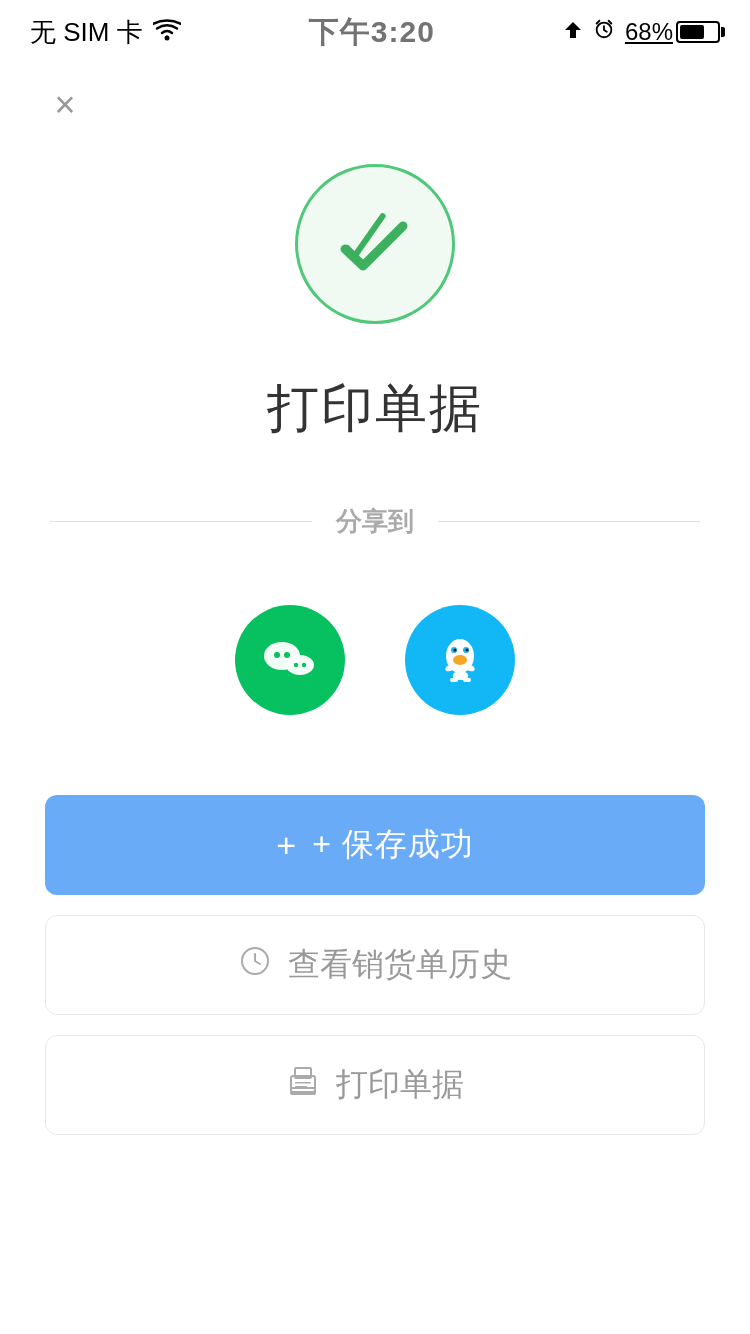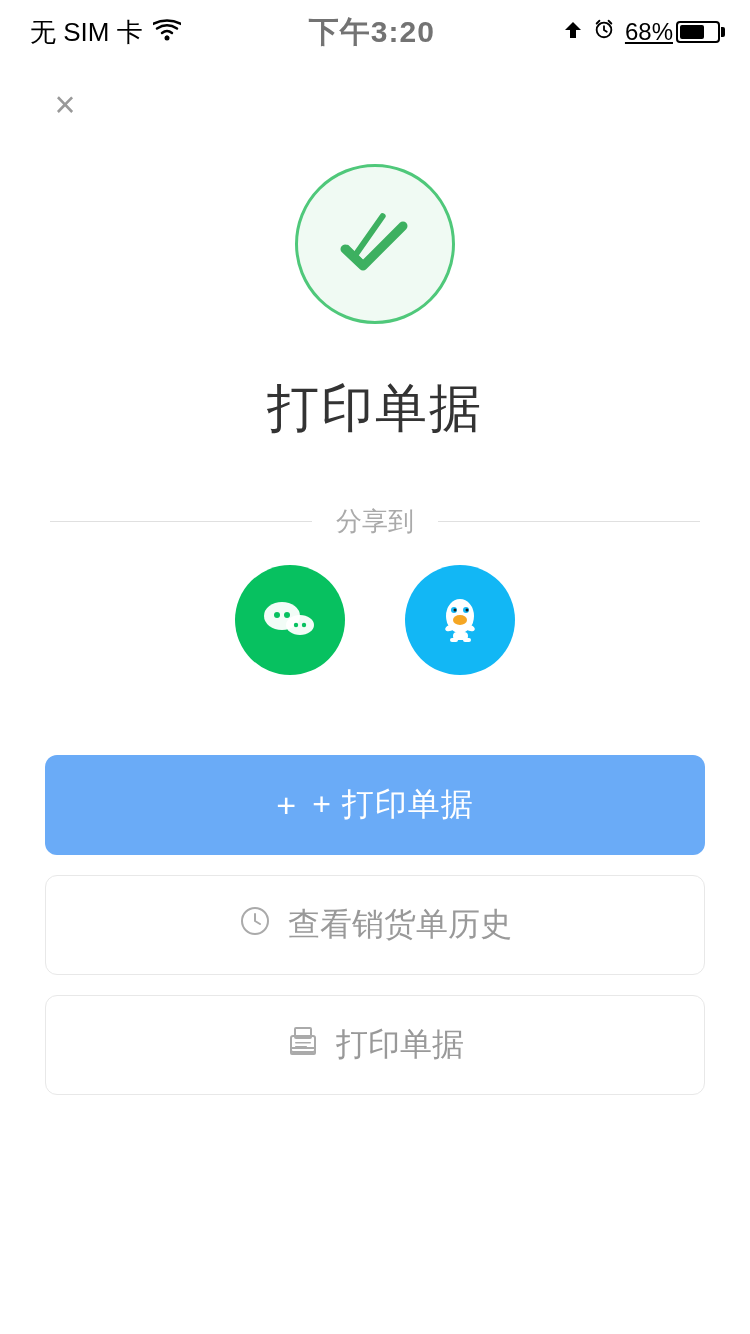--- a/index.html
+++ b/index.html
@@ -175,21 +175,22 @@
       margin-bottom: 60px;
       letter-spacing: 2px;
     }
 
     
     .share-divider {
       width: 100%;
       display: flex;
       align-items: center;
       padding: 0 50px;
-      margin-bottom: 26px;
+      margin-bottom: 66px;
+      font-weight: bold;
     }
 
     .divider-line {
       flex: 1;
       height: 1px;
       background: #e0e0e0;
     }
 
     .divider-text {
       font-size: 26px;
@@ -355,21 +356,21 @@
         <rect x="22" y="50" width="8" height="4" rx="2" fill="white"></rect>
         <rect x="35" y="50" width="8" height="4" rx="2" fill="white"></rect>
       </svg>
     </div>
   </div>
 
   <div class="action-buttons">
 
     <button class="action-btn btn-primary">
       <span style="font-size:34px;font-weight:300;">+</span>
-      <span style="font-size:32px;letter-spacing:1px;">+ 打印单据</span>
+      <span style="font-size:32px;letter-spacing:1px;">+ 保存成功</span>
     </button>
 
     <button class="action-btn btn-secondary">
       <span>
         <svg width="34" height="34" viewBox="0 0 34 34" fill="none">
           <circle cx="17" cy="17" r="13" stroke="#aaa" stroke-width="2"></circle>
           <path d="M17 10 L17 17 L22 20" stroke="#aaa" stroke-width="2" stroke-linecap="round" stroke-linejoin="round"></path>
         </svg>
       </span>
       <span>查看销货单历史</span>

